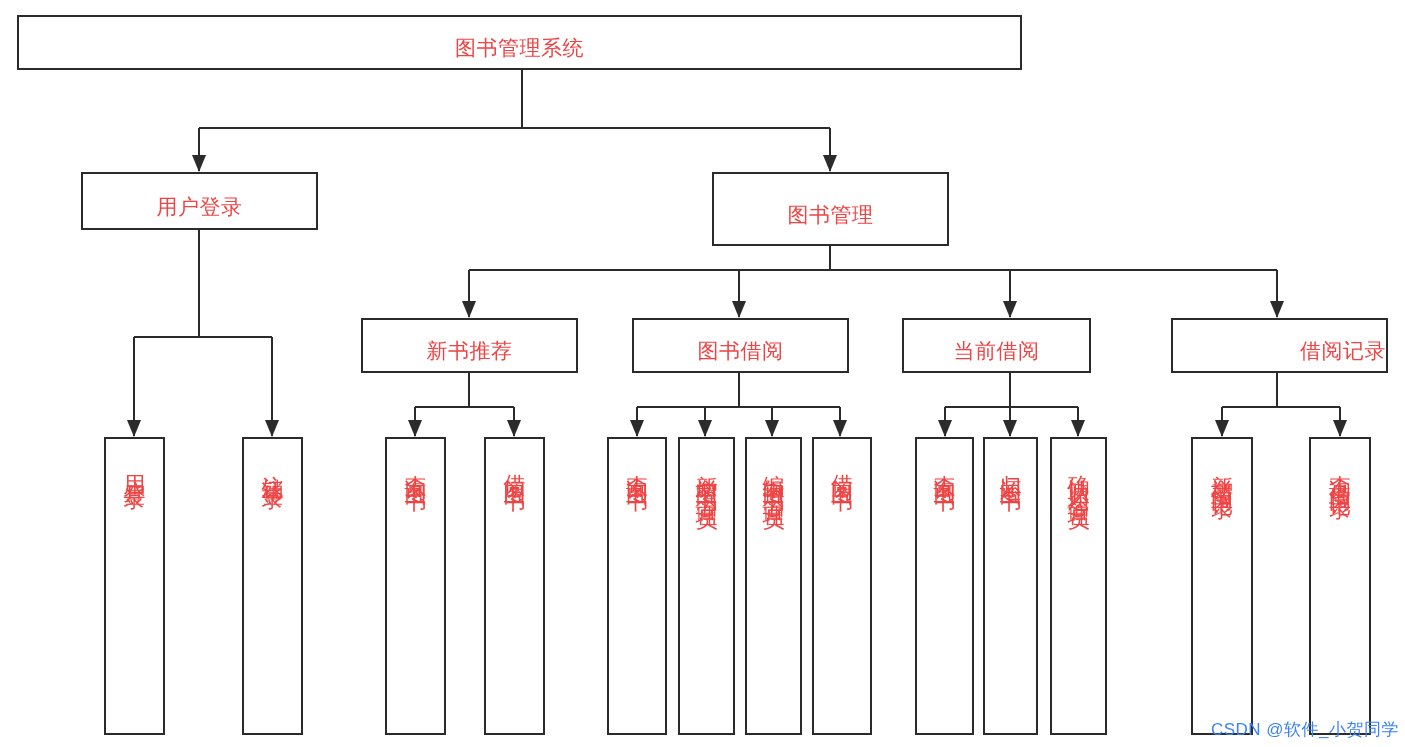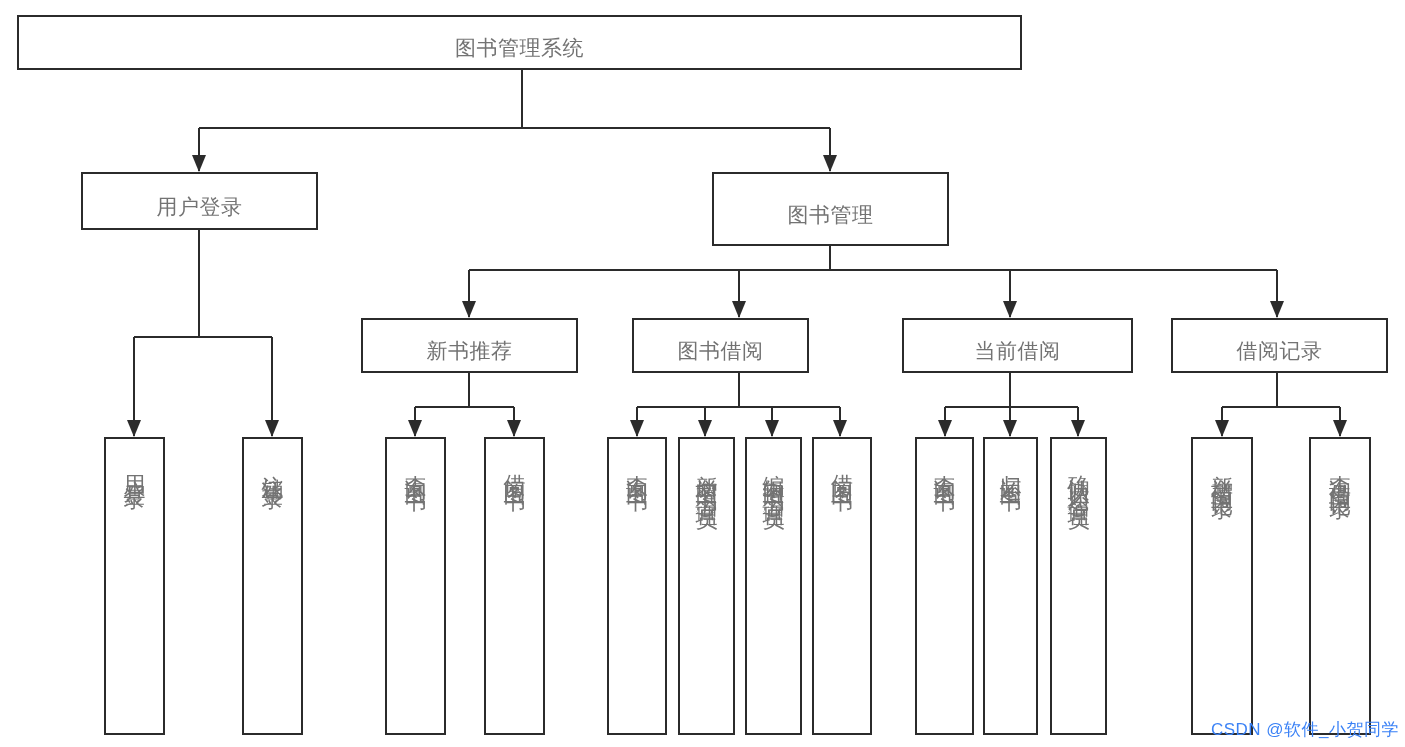--- a/index.html
+++ b/index.html
@@ -14,21 +14,21 @@
     display:flex;
     align-items:center;
     justify-content:center;
     color:#1a1a1a;
   }
   .node .lbl{
     font-size:21px;
     line-height:1.15;
     letter-spacing:0.5px;
     white-space:nowrap;
-    color:#737373;
+    color:#ef4444;
     margin-top:12px;
   }
   .node.vert{
     align-items:flex-start;
     justify-content:center;
     padding-top:6px;
   }
   .node.vert .lbl{
     writing-mode:vertical-rl;
     text-orientation:upright;
@@ -117,29 +117,29 @@
   </div>
 
   <div class="node" style="left: 712px; top: 172px; width: 237px; height: 74px;">
     <span class="lbl">图书管理</span>
   </div>
 
   <div class="node" style="left: 361px; top: 318px; width: 217px; height: 55px;">
     <span class="lbl">新书推荐</span>
   </div>
 
-  <div class="node" style="left: 632px; top: 318px; width: 177px; height: 55px;">
+  <div class="node" style="left: 632px; top: 318px; width: 217px; height: 55px;">
     <span class="lbl">图书借阅</span>
   </div>
 
-  <div class="node" style="left: 902px; top: 318px; width: 231px; height: 55px;">
+  <div class="node" style="left: 902px; top: 318px; width: 189px; height: 55px;">
     <span class="lbl">当前借阅</span>
   </div>
 
-  <div class="node" style="left: 1171px; top: 318px; width: 217px; height: 55px;">
+  <div class="node" style="left: 1171px; top: 318px; width: 217px; height: 55px; justify-content: flex-end;">
     <span class="lbl">借阅记录</span>
   </div>
 
   <div class="node vert" style="left: 104px; top: 437px; width: 61px; height: 298px;">
     <span class="lbl">用户登录</span>
   </div>
 
   <div class="node vert" style="left: 242px; top: 437px; width: 61px; height: 298px;">
     <span class="lbl">注销登录</span>
   </div>

